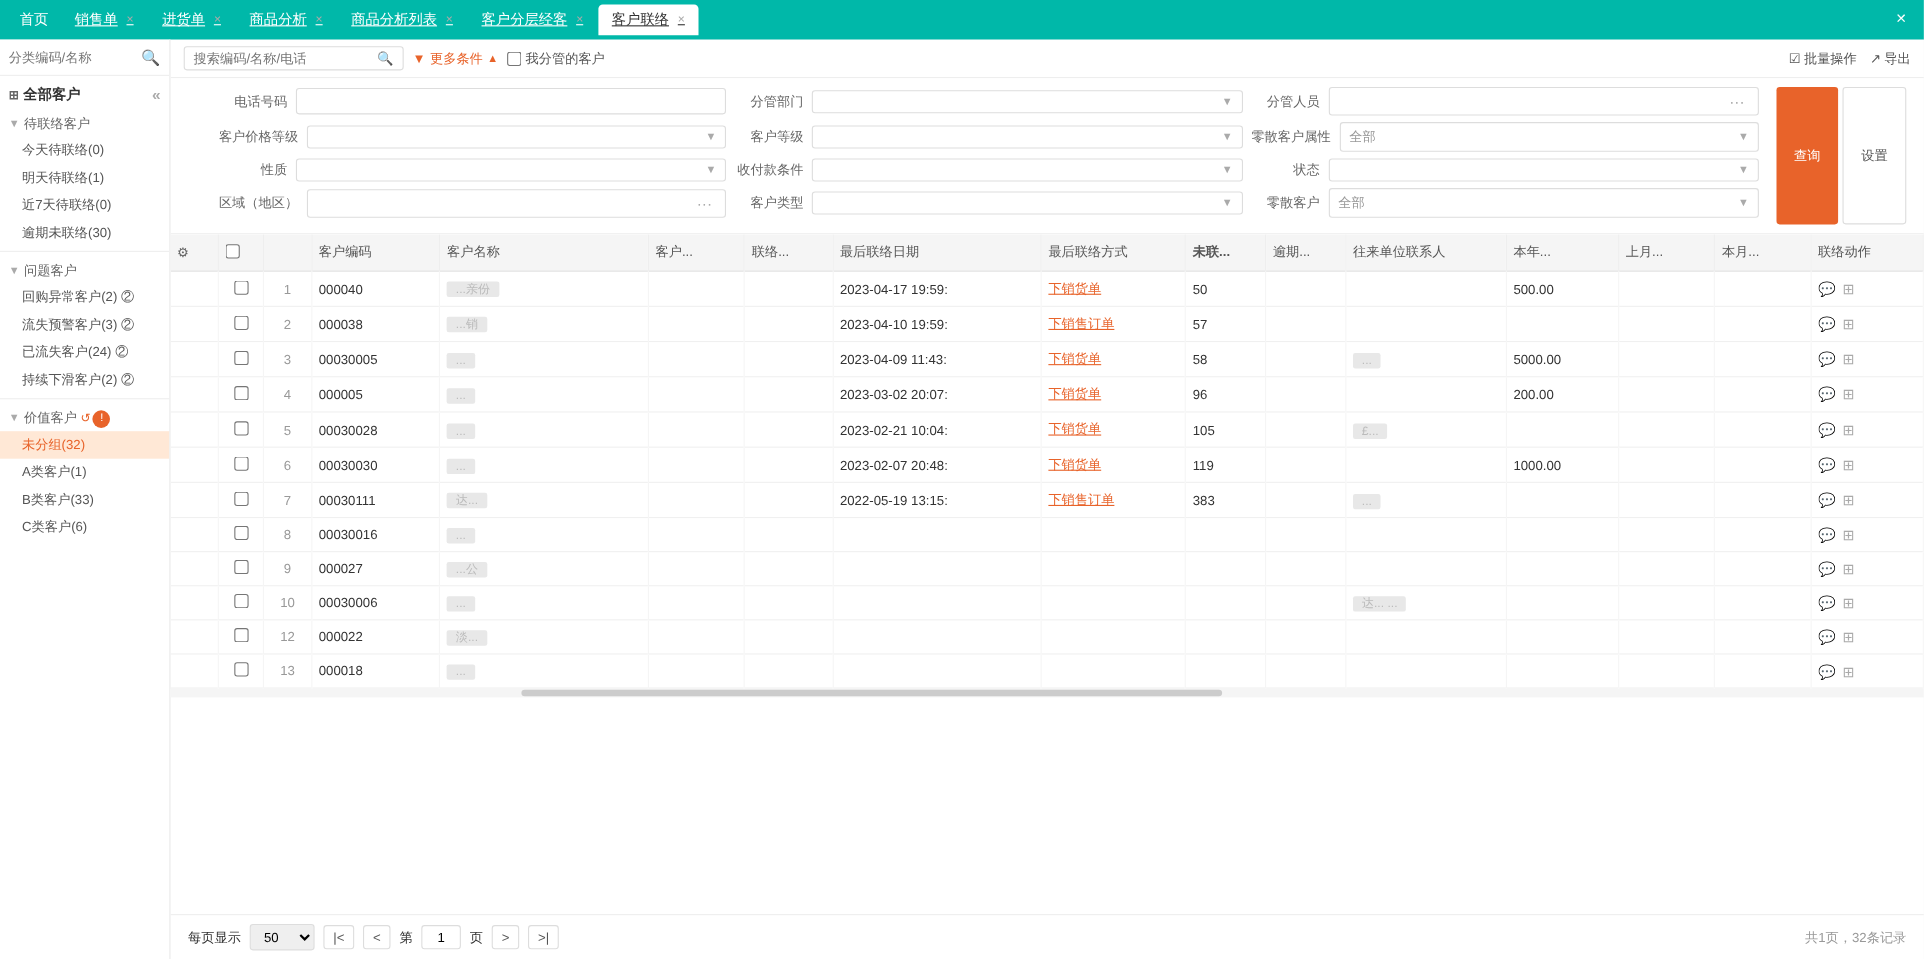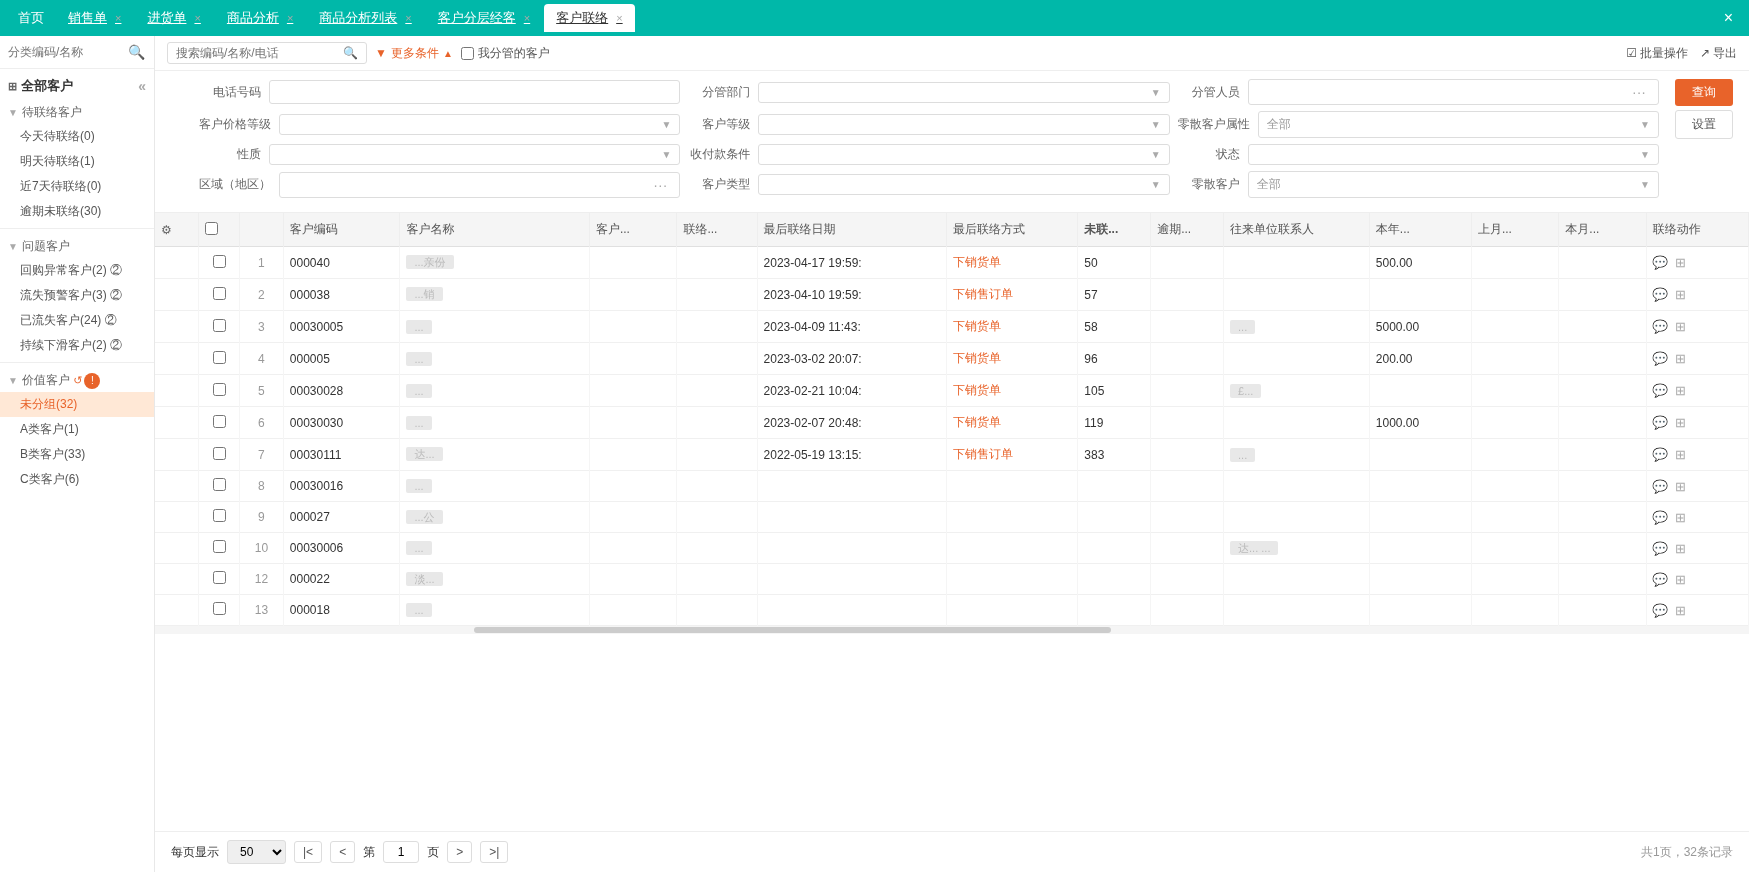--- a/index.html
+++ b/index.html
@@ -241,23 +241,24 @@
       background: #fff;
       display: flex;
       align-items: center;
       justify-content: space-between;
       cursor: pointer;
       min-width: 0;
     }
     .adv-field-select .chev { color: #aaa; font-size: 10px; }
     .adv-btns {
       display: flex;
-      flex-direction: column;
+      flex-direction: row;
       gap: 4px;
       margin-left: 8px;
+      justify-content: space-between;
     }
     .btn-query {
       background: #e8632a;
       color: #fff;
       border: none;
       border-radius: 3px;
       padding: 5px 16px;
       cursor: pointer;
       font-size: 12px;
     }
@@ -304,21 +305,21 @@
     tbody tr {
       border-bottom: 1px solid #f0f0f0;
     }
     tbody td {
       padding: 7px 6px;
       color: #333;
       border-right: 1px solid #f5f5f5;
       white-space: nowrap;
     }
     td.col-num { color: #999; text-align: center; }
-    td.col-link { color: #e8632a; cursor: pointer; }
+    td.col-link { color: #e8632a; cursor: pointer; text-decoration: underline; }
     .checkbox-cell { text-align: center; }
     .gear-icon { color: #666; cursor: pointer; }
     .row-actions { display: flex; gap: 6px; align-items: center; color: #aaa; }
     .row-actions span { cursor: pointer; font-size: 13px; }
 
     
     .pagination-bar {
       display: flex;
       align-items: center;
       padding: 8px 16px;

